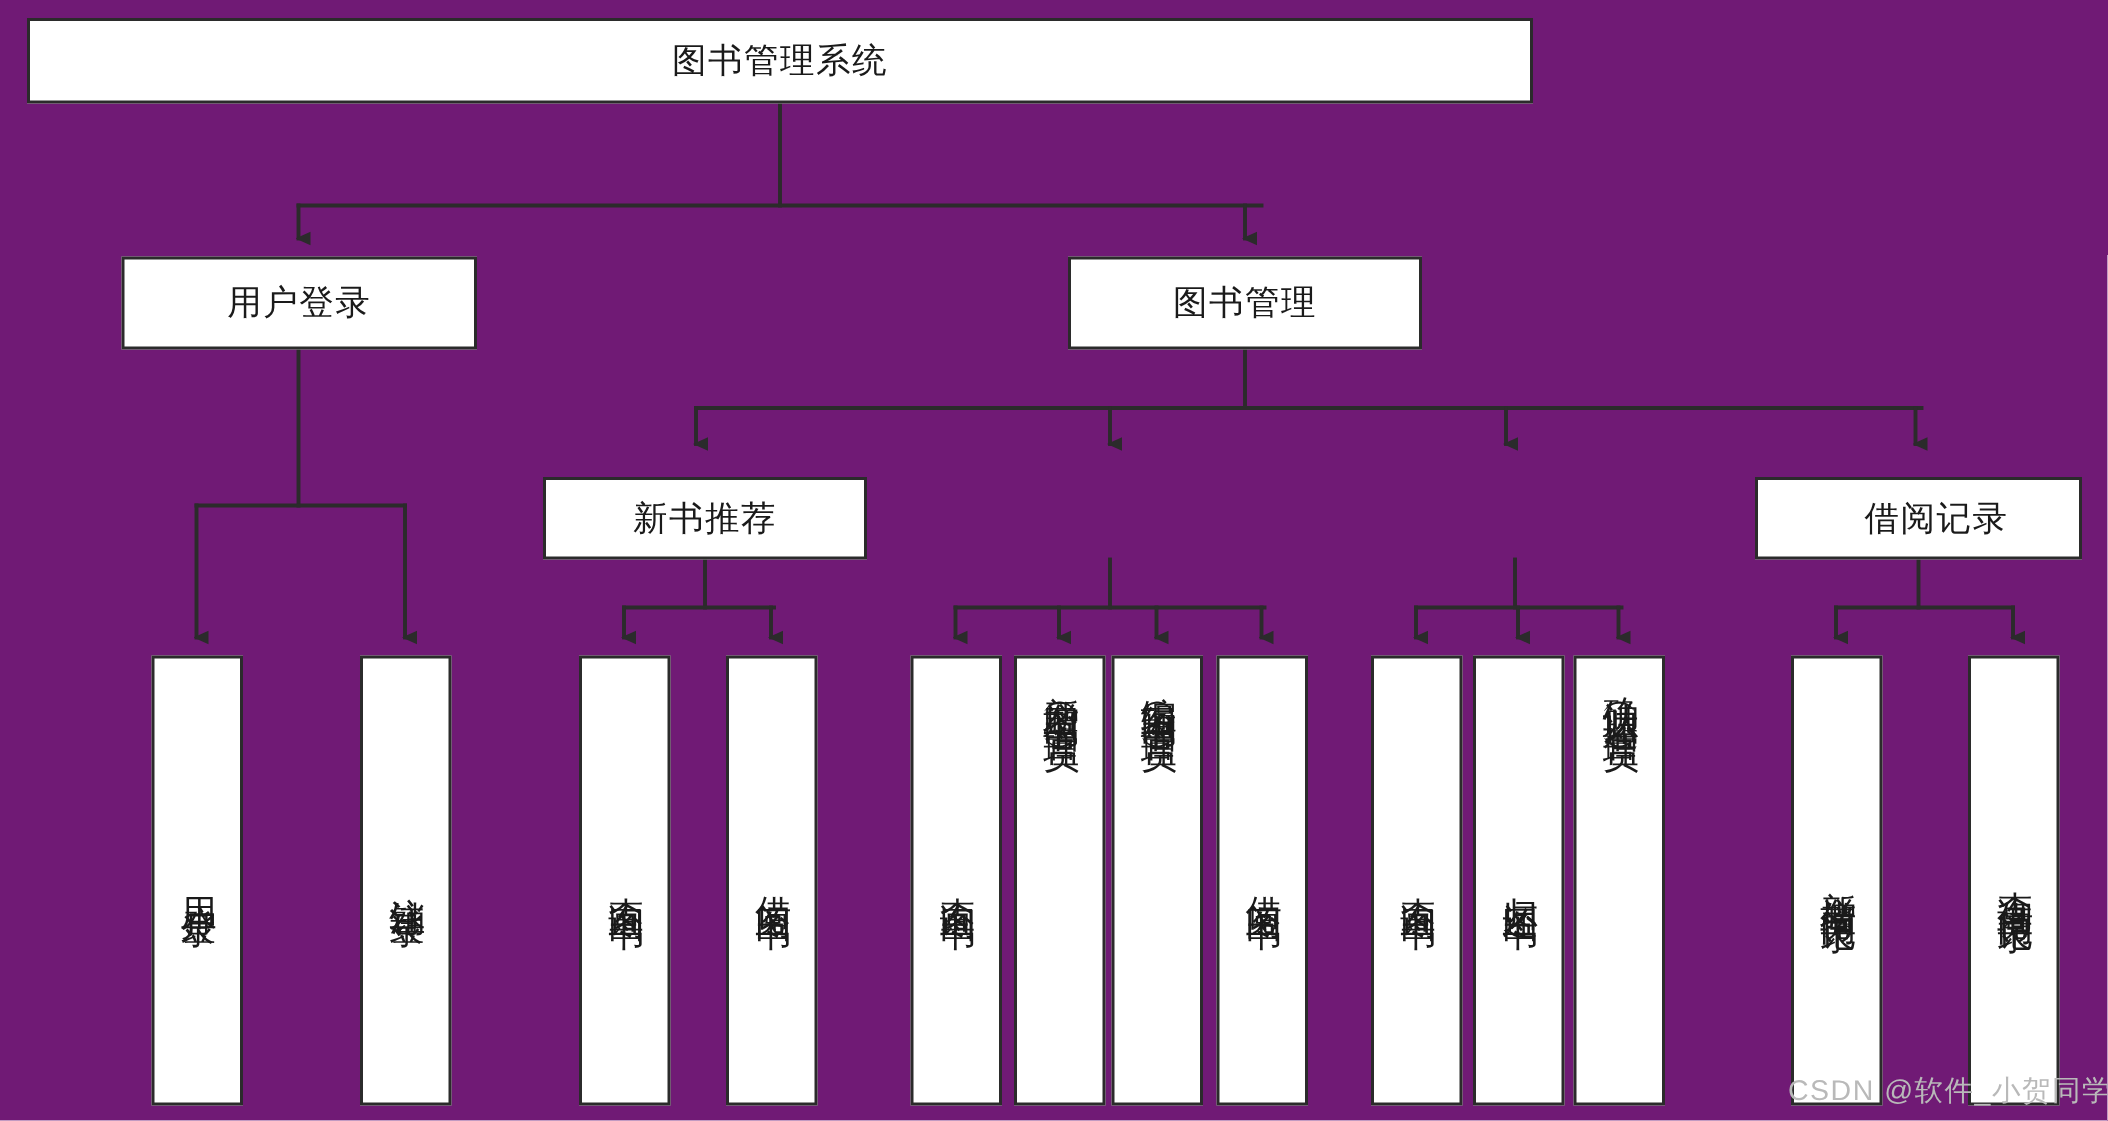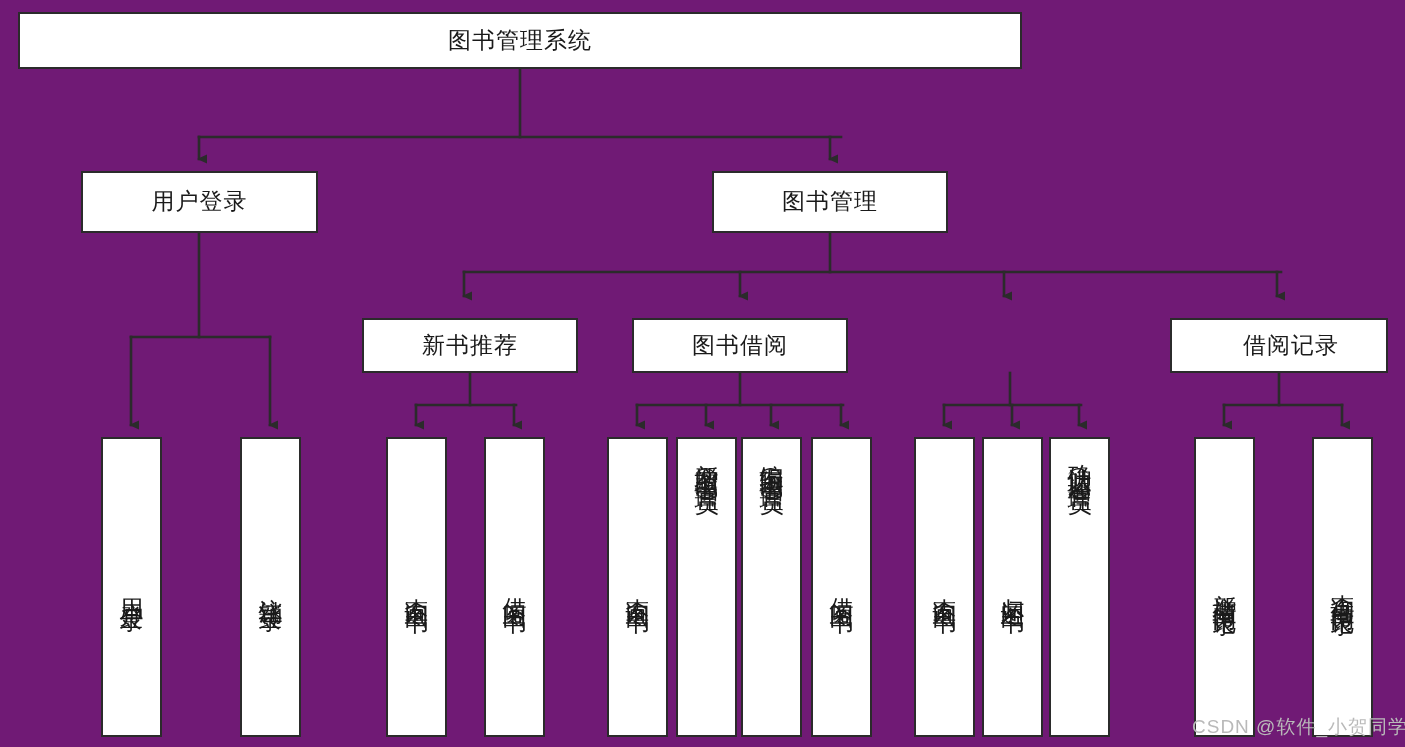--- a/index.html
+++ b/index.html
@@ -121,23 +121,20 @@
   <div class="node horiz" style="left:81px; top:171px; width:237px; height:62px;">
     <span>用户登录</span>
   </div>
   <div class="node horiz" style="left:712px; top:171px; width:236px; height:62px;">
     <span>图书管理</span>
   </div>
 
   <div class="node horiz" style="left:362px; top:318px; width:216px; height:55px;align-items:center;">
     <span>新书推荐</span>
   </div>
-  <div class="node horiz" style="left:632px; top:318px; width:216px; height:55px;">
-    <span>图书借阅</span>
-  </div>
   <div class="node horiz" style="left:1170px; top:318px; width:218px; height:55px;padding-left:24px;">
     <span>借阅记录</span>
   </div>
 
   <div class="node vert" style="left:101px; top:437px; width:61px; height:300px;">
     <span>用户登录</span>
   </div>
   <div class="node vert" style="left:240px; top:437px; width:61px; height:300px;">
     <span>注销登录</span>
   </div>

